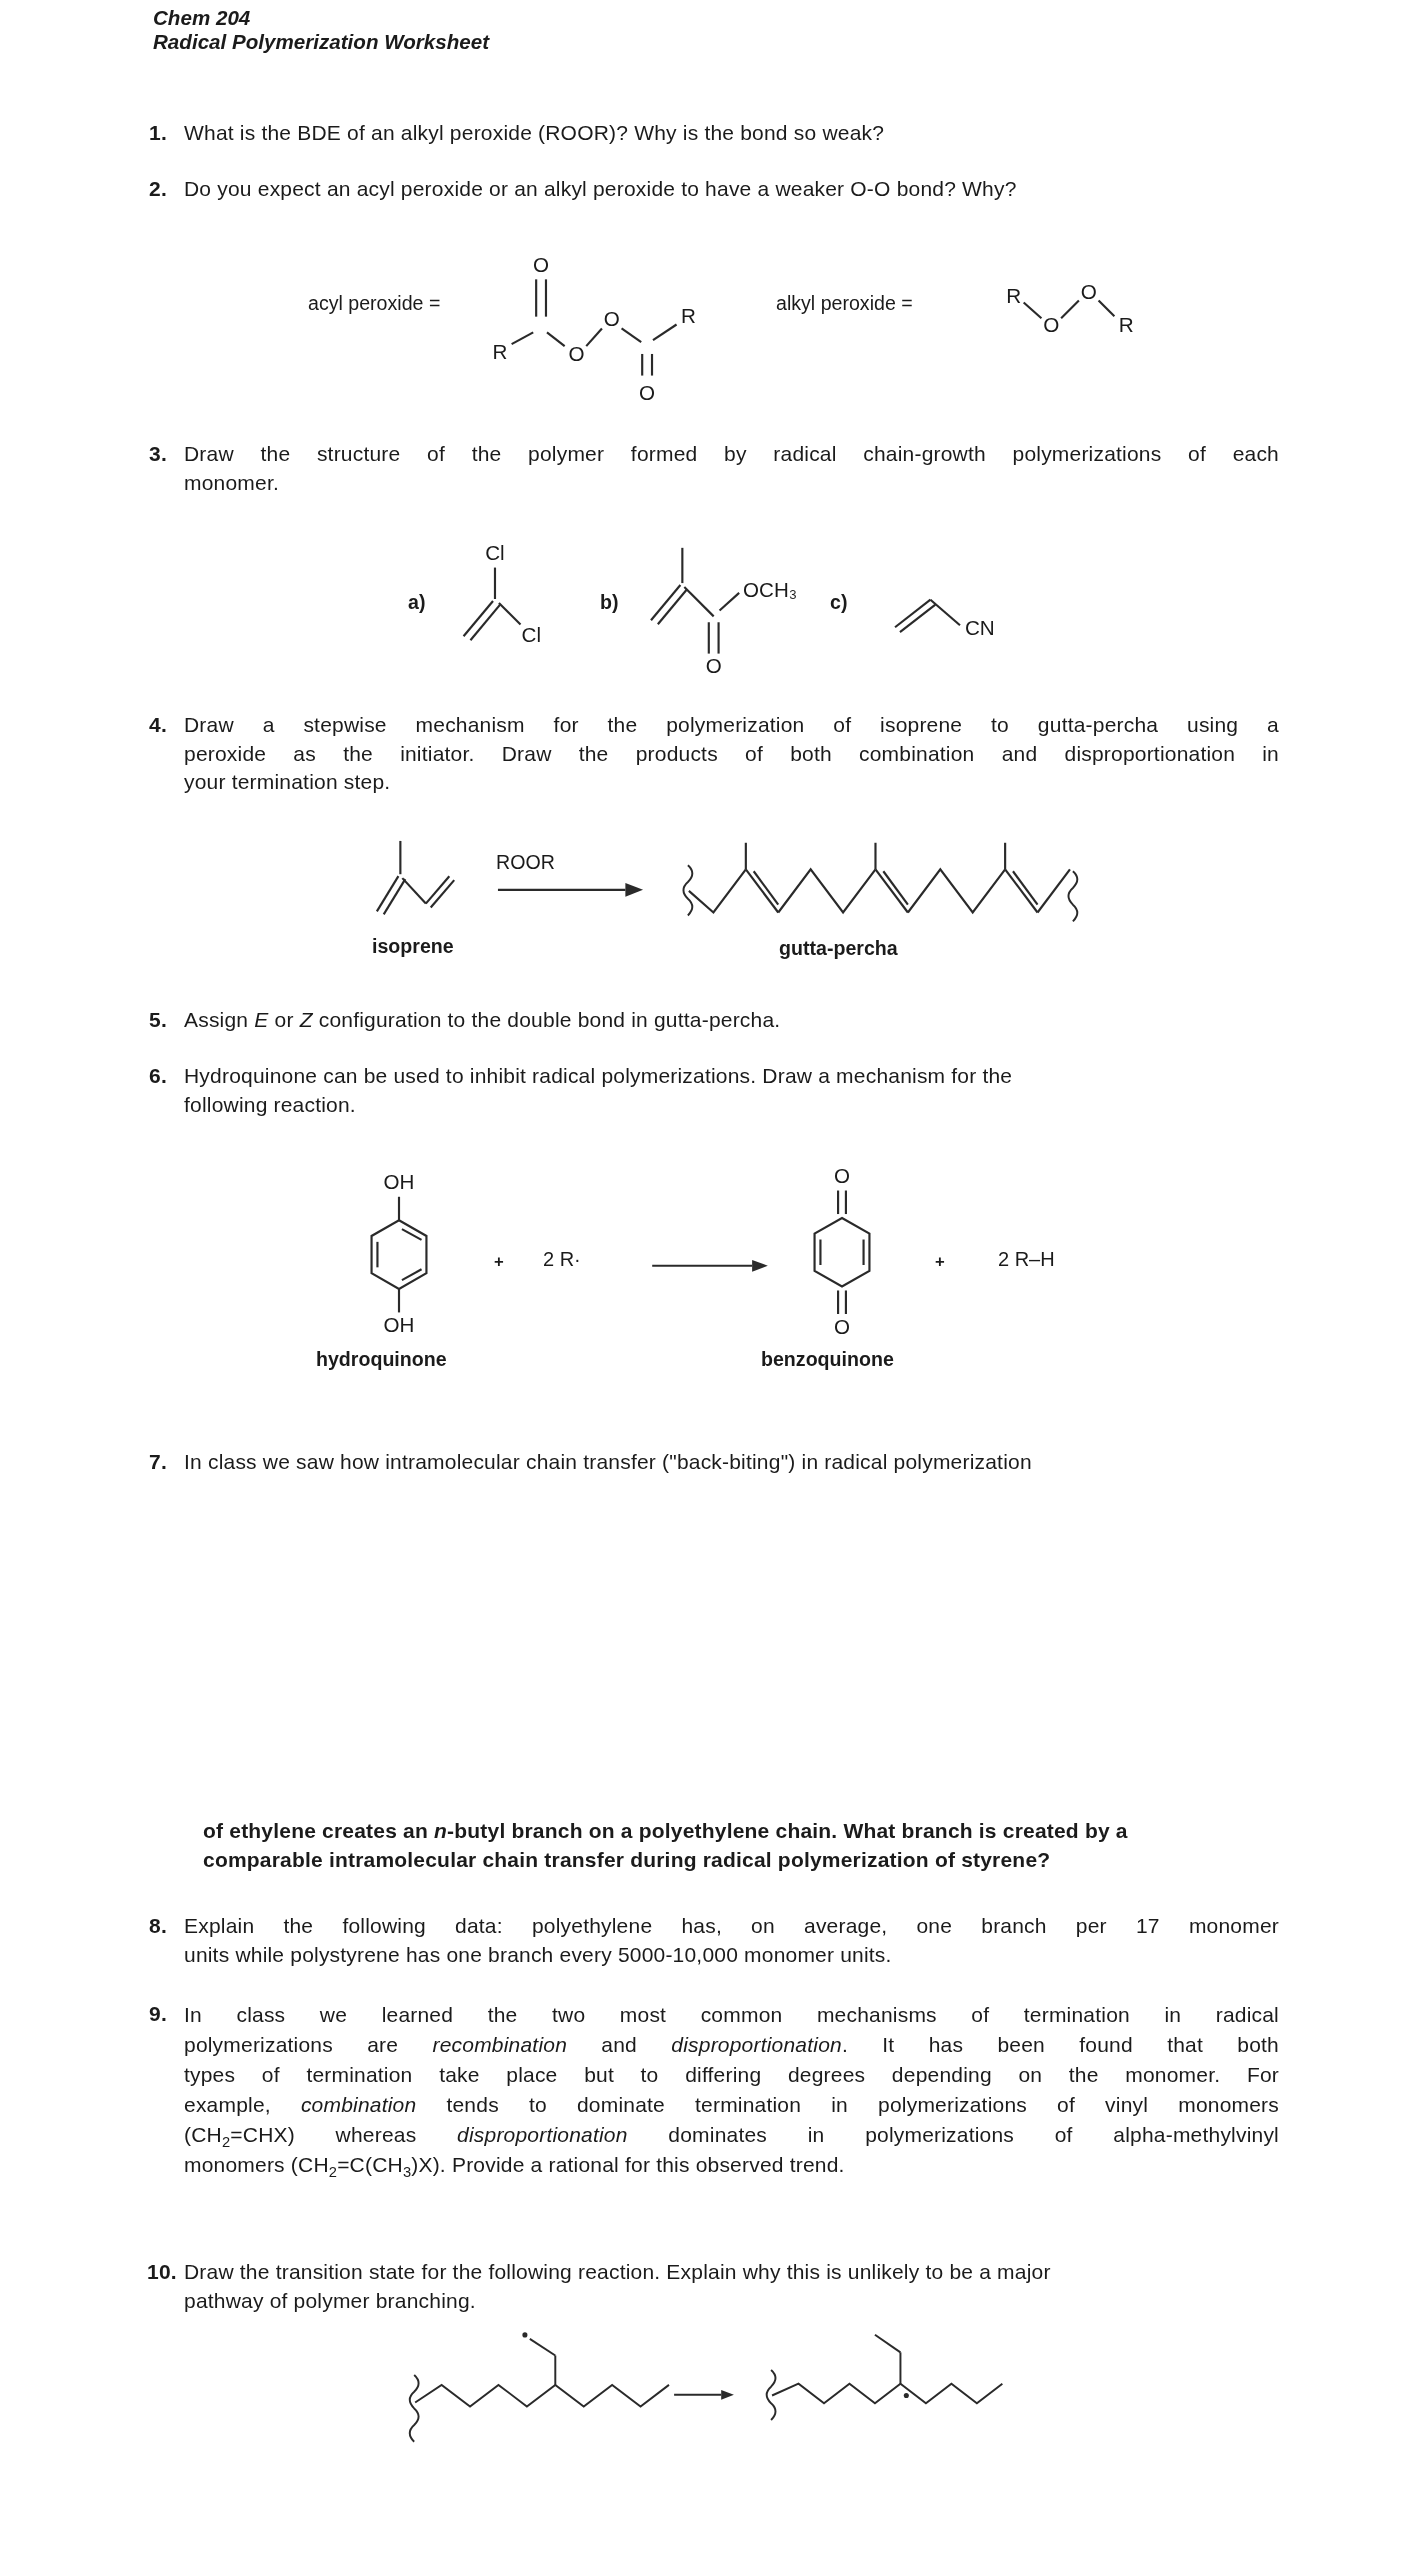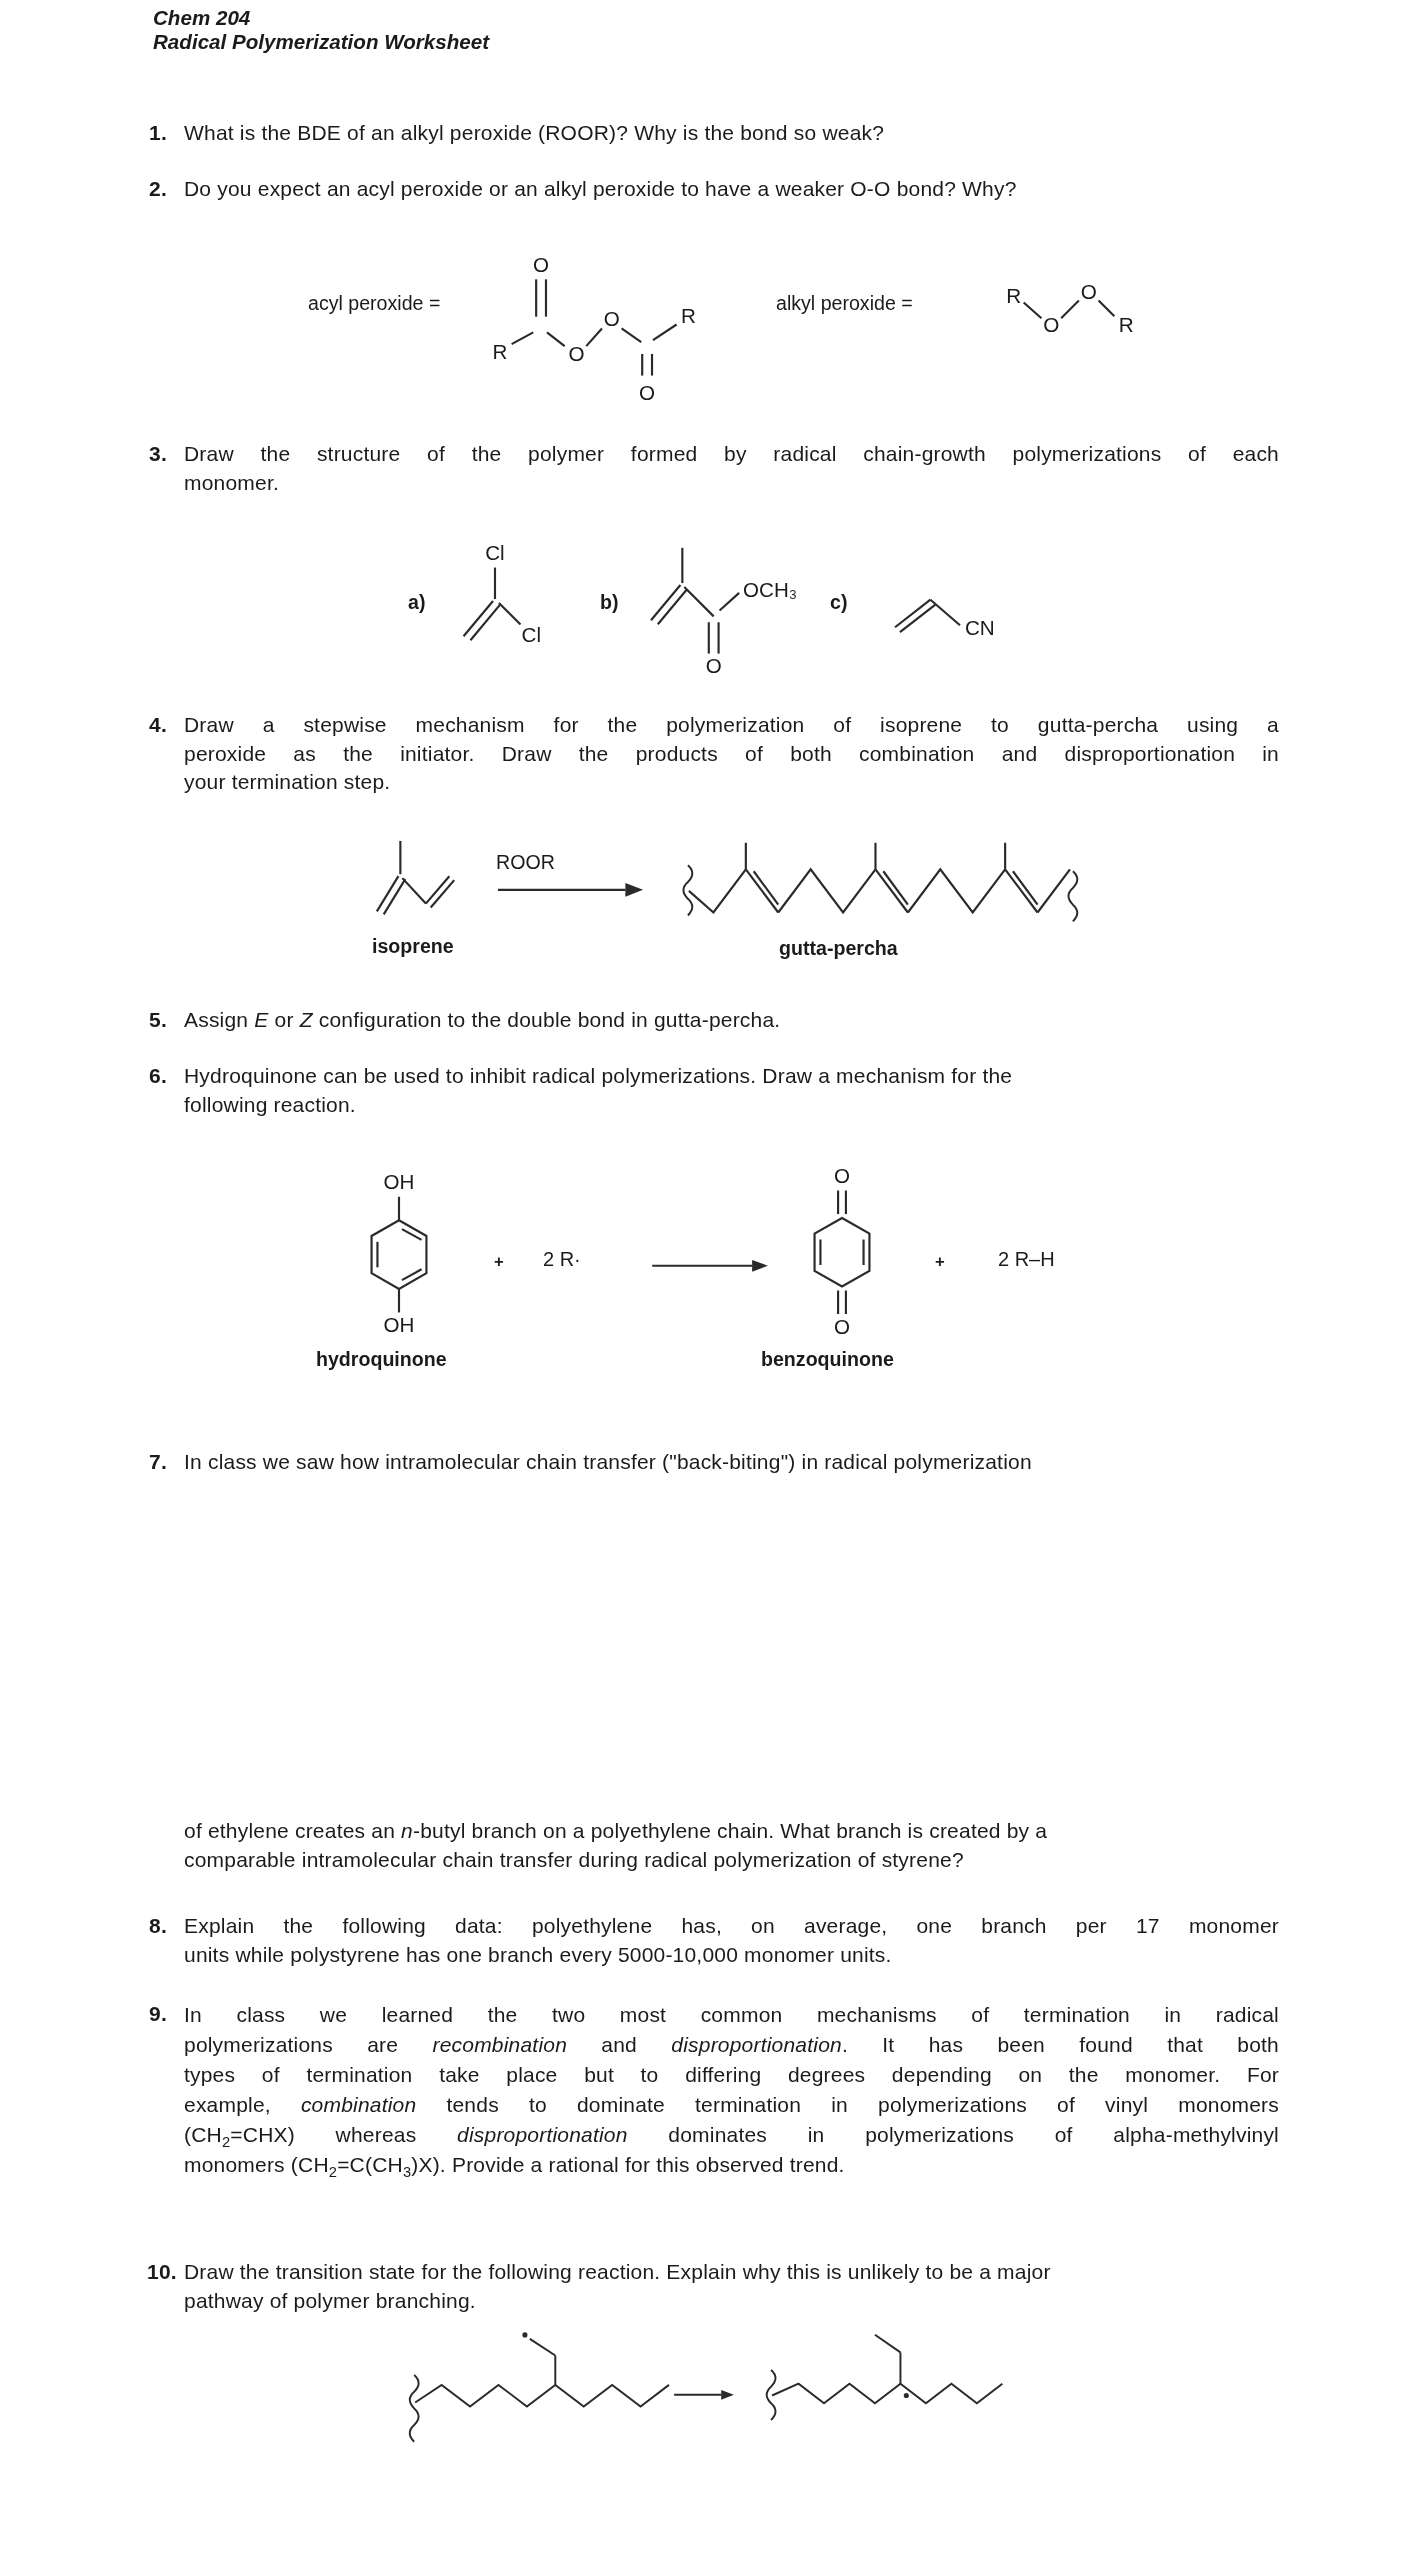--- a/index.html
+++ b/index.html
@@ -229,21 +229,21 @@
   <div class="abs figlabel" style="left:316px;top:1348px;">hydroquinone</div>
   <div class="abs figlabel" style="left:761px;top:1348px;">benzoquinone</div>
 
   <div class="q" style="left:149px;top:1448px;">
     <div class="qnum">7.</div>
     <div class="qtext">
       <div class="ln">In class we saw how intramolecular chain transfer ("back-biting") in radical polymerization</div>
     </div>
   </div>
 
-  <div class="q" style="left:184px;top:1817px;width:1094px;">
+  <div class="q" style="left:203px;top:1817px;width:1094px;font-weight:bold;">
     <div class="qtext">
       <div class="ln"><span>of ethylene creates an </span><i>n</i><span>-butyl branch on a polyethylene chain. What branch is created by a</span></div>
       <div class="ln">comparable intramolecular chain transfer during radical polymerization of styrene?</div>
     </div>
   </div>
 
   <div class="q" style="left:149px;top:1912px;">
     <div class="qnum">8.</div>
     <div class="qtext">
       <div class="ln jl">Explain the following data: polyethylene has, on average, one branch per 17 monomer</div>

